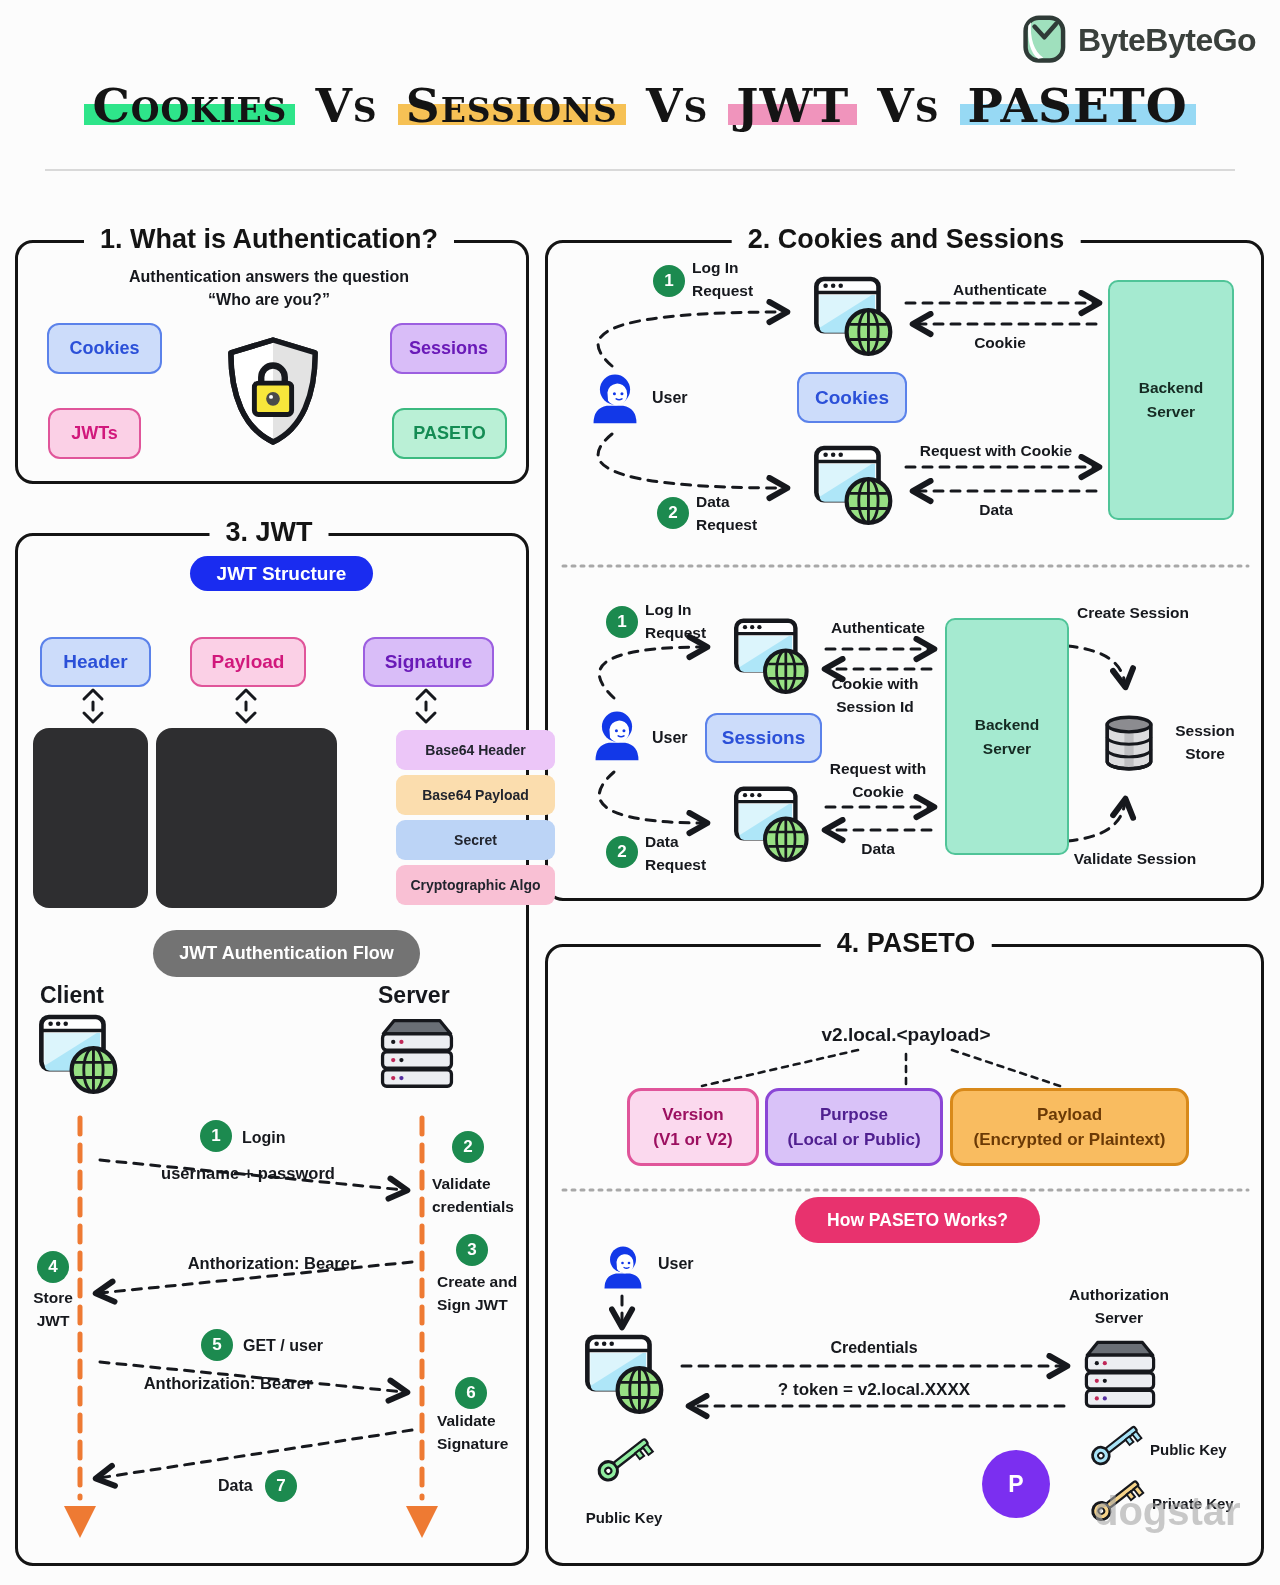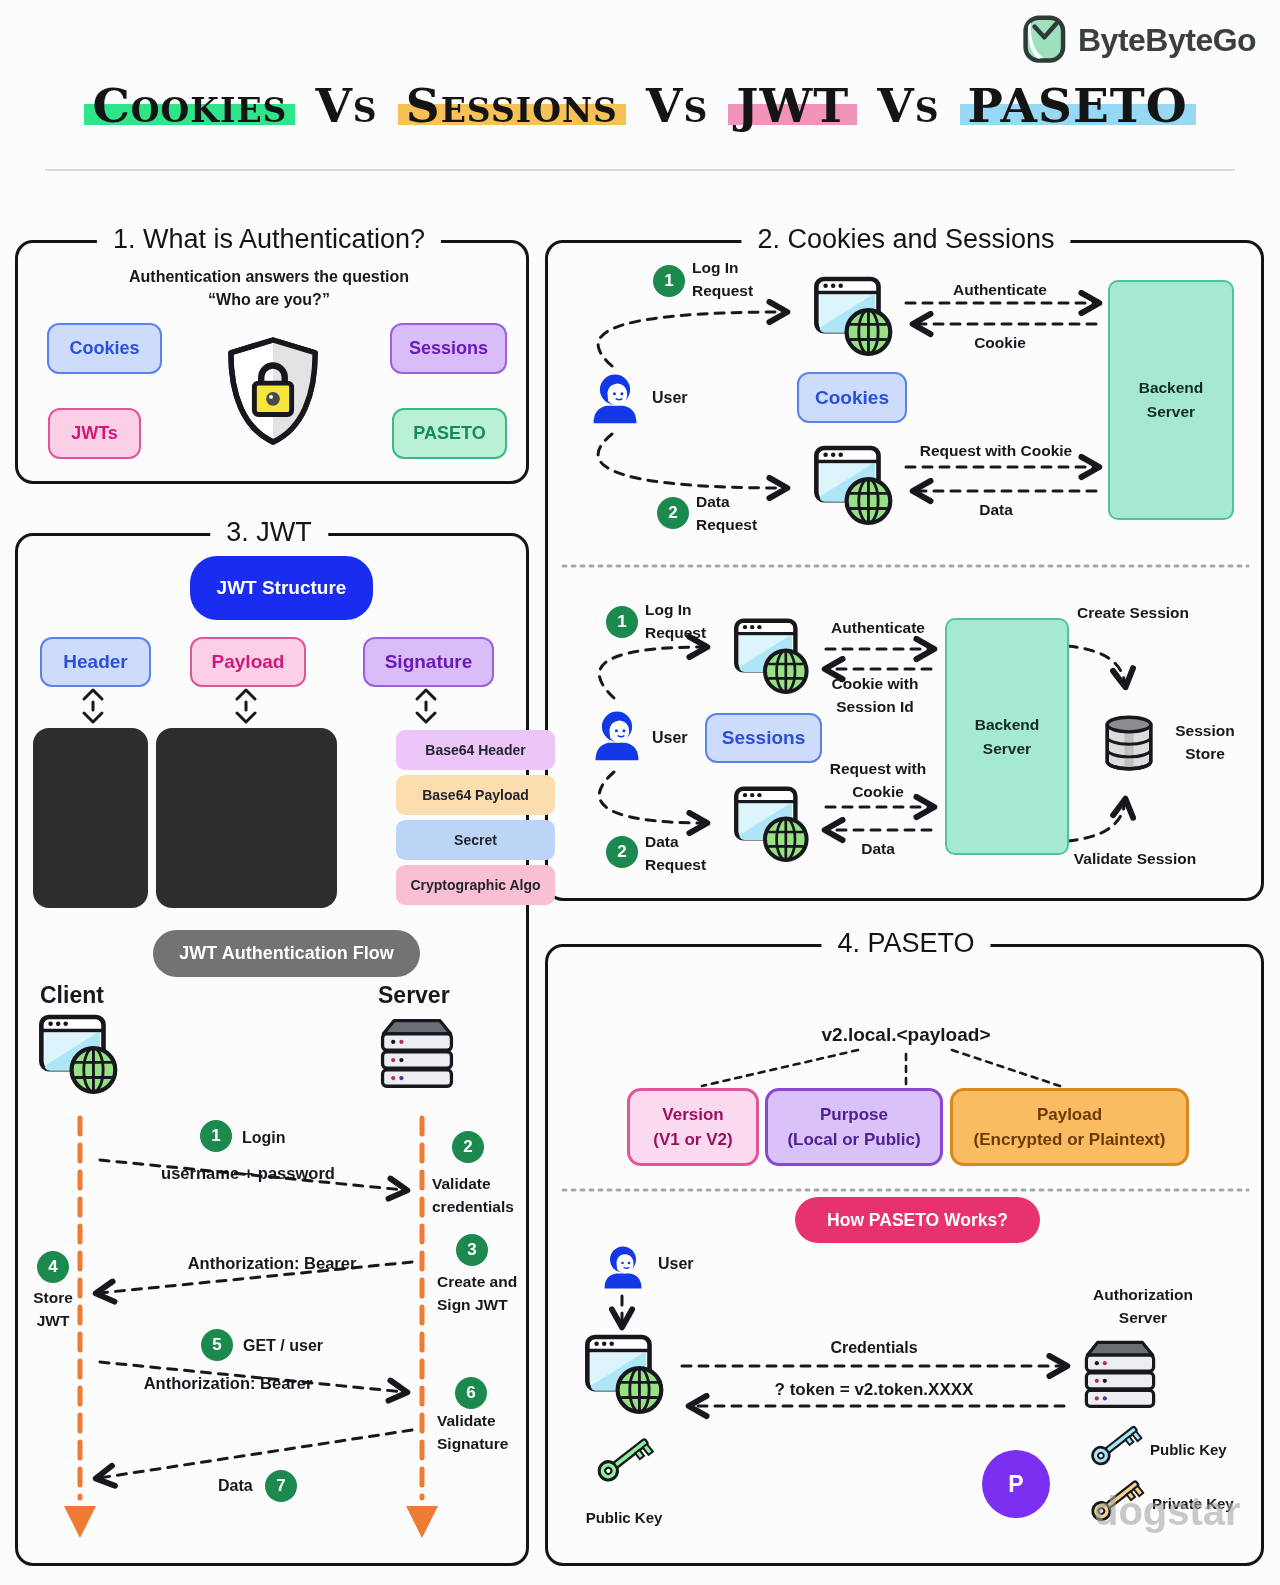--- a/index.html
+++ b/index.html
@@ -1,21 +1,21 @@
 <!DOCTYPE html>
 <html><head>
 <meta charset="utf-8">
 <style>
   html,body{margin:0;padding:0;background:#fcfcfc;}
   .page{position:relative;width:1280px;height:1585px;background:#fcfcfc;overflow:hidden;
         font-family:"Liberation Sans",sans-serif;color:#16181d;}
   
   .sec{position:absolute;border:3.5px solid #141414;border-radius:18px;background:transparent;}
   .sec-title{position:absolute;transform:translateX(-50%);background:#fcfcfc;padding:0 16px;
-             font-size:27px;font-weight:400;color:#141414;white-space:nowrap;z-index:3;}
+             font-size:27px;font-weight:700;color:#141414;white-space:nowrap;z-index:3;}
   
   .main-title{position:absolute;left:0;top:76px;width:100%;text-align:center;
               font-family:"DejaVu Serif",serif;font-weight:800;font-size:47px;color:#141414;
               font-variant:small-caps;letter-spacing:1px;z-index:2;}
   .tw{--hl:transparent;display:inline-block;padding:2px 8px;margin:0 6px;
       background-image:linear-gradient(var(--hl),var(--hl));background-repeat:no-repeat;
       background-size:100% 36%;background-position:0 74%;}
   .rule{position:absolute;background:#d9d9d9;}
   
   .lbl{position:absolute;font-size:15.5px;font-weight:600;color:#16181d;line-height:23px;
@@ -264,21 +264,21 @@
   <div class="lbl c" style="left:1133px;top:601px">Create Session</div>
   <svg class="icon" style="left:1096px;top:708px" width="66" height="70" viewBox="0 0 100 100">
       <use href="#i-db"></use>
     </svg>
   <div class="lbl c" style="left:1205px;top:719px">Session
 Store</div>
   <div class="lbl c" style="left:1135px;top:847px">Validate Session</div>
 
   <div class="sec" style="left:15px;top:533px;width:508px;height:1027px"></div>
   <div class="sec-title" style="left:269px;top:517px">3. JWT</div>
-  <div class="spill" style="left: 190px; top: 556px; width: 183px; height: 64px; background-color: rgb(26, 44, 240);">JWT Structure</div>
+  <div class="spill" style="left: 190px; top: 556px; width: 183px; height: 35px; background-color: rgb(26, 44, 240);">JWT Structure</div>
   <div class="pill p-blue" style="left:40px;top:637px;width:107px;height:46px">Header</div>
   <div class="pill p-pink" style="left:190px;top:637px;width:112px;height:46px">Payload</div>
   <div class="pill p-purp" style="left:363px;top:637px;width:127px;height:46px">Signature</div>
   <div class="dark" style="left:33px;top:728px;width:115px;height:180px"></div>
   <div class="dark" style="left:156px;top:728px;width:181px;height:180px"></div>
   <div class="sigrow" style="left:348px;top:730px;background:#ecc6f8">Base64 Header</div>
   <div class="sigrow" style="left:348px;top:775px;background:#fbddae">Base64 Payload</div>
   <div class="sigrow" style="left:348px;top:820px;background:#bcd4f6">Secret</div>
   <div class="sigrow" style="left:348px;top:865px;background:#f9c0d4">Cryptographic Algo</div>
   <div class="spill" style="left: 153px; top: 930px; width: 267px; height: 47px; font-size: 18px; background-color: #737373;">JWT Authentication Flow</div>
@@ -324,22 +324,22 @@
 (Encrypted or Plaintext)</div>
   <div class="spill" style="left: 795px; top: 1197px; width: 245px; height: 46px; font-size: 17.5px; background-color: rgb(232, 50, 110);">How PASETO Works?</div>
   <svg class="icon" style="left:598px;top:1236px" width="50" height="58" viewBox="0 0 100 100">
       <use href="#i-user"></use>
     </svg>
   <div class="lbl" style="left:658px;top:1252px;font-size:16px">User</div>
   <svg class="icon" style="left:584px;top:1332px" width="84" height="84" viewBox="0 0 100 100">
       <use href="#i-browser"></use>
     </svg>
   <div class="lbl c" style="left:874px;top:1336px;font-size:16px">Credentials</div>
-  <div class="lbl c" style="left:874px;top:1378px;font-size:17px;font-weight:700">? token = v2.token.XXXX</div>
-  <div class="lbl c" style="left:1143px;top:1283px">Authorization
+  <div class="lbl c" style="left:874px;top:1378px;font-size:17px;font-weight:700">? token = v2.local.XXXX</div>
+  <div class="lbl c" style="left:1119px;top:1283px">Authorization
 Server</div>
   <svg class="icon" style="left:1080px;top:1332px" width="80" height="80" viewBox="0 0 100 100">
       <use href="#i-server"></use>
     </svg>
 
   <svg class="icon" style="left:592px;top:1436px;color:#90eea0;transform:rotate(-38deg)" width="68" height="42" viewBox="0 0 100 56">
       <use href="#i-key"></use>
     </svg>
   <div class="lbl c" style="left:624px;top:1506px;font-size:15px">Public Key</div>
   <div class="pbadge" style="left:982px;top:1450px;width:68px;height:68px">P</div>

